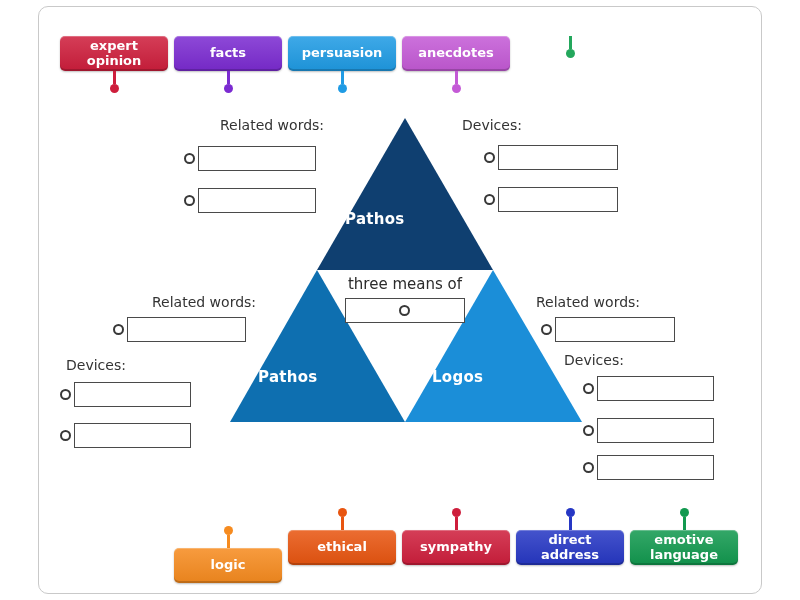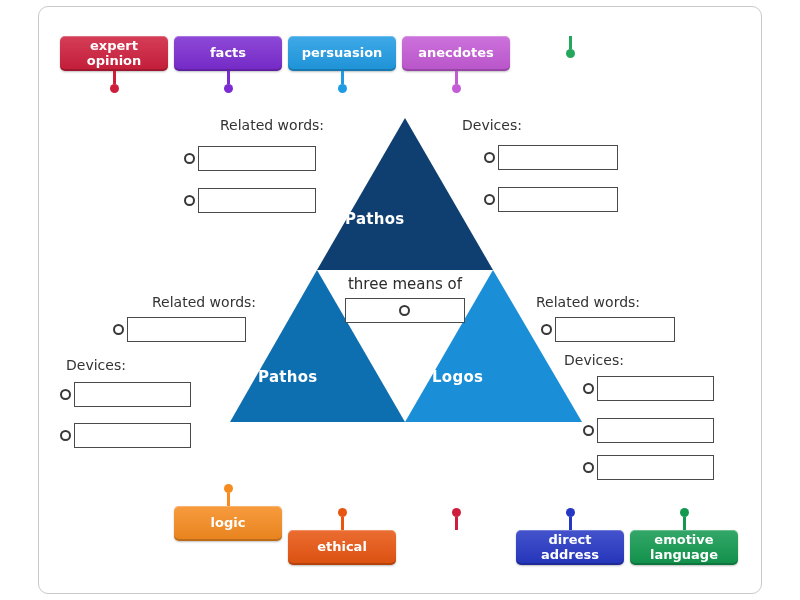--- a/index.html
+++ b/index.html
@@ -100,33 +100,34 @@
   <div class="ring" style="left:541px;top:324px"></div>
 
   <div class="glabel" style="left:564px;top:352px">Devices:</div>
   <div class="slot" style="left:597px;top:376px;width:117px"></div>
   <div class="ring" style="left:583px;top:383px"></div>
   <div class="slot" style="left:597px;top:418px;width:117px"></div>
   <div class="ring" style="left:583px;top:425px"></div>
   <div class="slot" style="left:597px;top:455px;width:117px"></div>
   <div class="ring" style="left:583px;top:462px"></div>
 
-  <div class="pin" style="left:174px;top:484px">
+  <div class="pin" style="left:174px;top:526px">
     <div class="pdot" style="background-color: rgb(246, 139, 31);"></div>
     <div class="stem" style="background-color: rgb(246, 139, 31);"></div>
     <div class="tile" style="background-color: rgb(246, 139, 31);">logic</div>
   </div>
   <div class="pin" style="left:288px;top:508px">
     <div class="pdot" style="background-color: rgb(232, 85, 16);"></div>
     <div class="stem" style="background-color: rgb(232, 85, 16);"></div>
     <div class="tile" style="background-color: rgb(232, 85, 16);">ethical</div>
   </div>
   <div class="pin" style="left:402px;top:508px">
     <div class="pdot" style="background-color: rgb(206, 30, 60);"></div>
     <div class="stem" style="background-color: rgb(206, 30, 60);"></div>
+    <div class="tile" style="background-color: rgb(206, 30, 60);">sympathy</div>
   </div>
   <div class="pin" style="left:516px;top:508px">
     <div class="pdot" style="background-color: rgb(38, 55, 196);"></div>
     <div class="stem" style="background-color: rgb(38, 55, 196);"></div>
     <div class="tile" style="background-color: rgb(38, 55, 196);">direct address</div>
   </div>
   <div class="pin" style="left:630px;top:508px">
     <div class="pdot" style="background-color: rgb(18, 153, 79);"></div>
     <div class="stem" style="background-color: rgb(18, 153, 79);"></div>
     <div class="tile" style="background-color: rgb(18, 153, 79);">emotive language</div>

